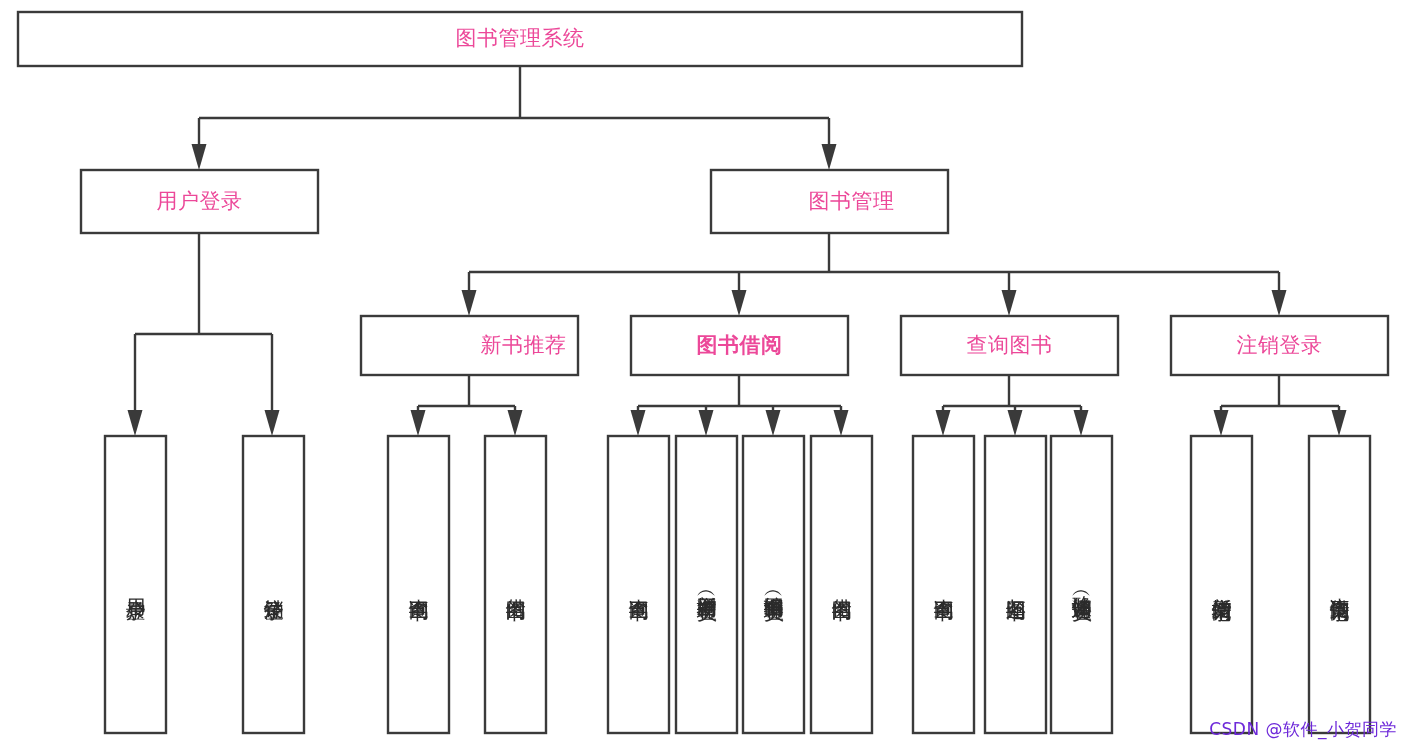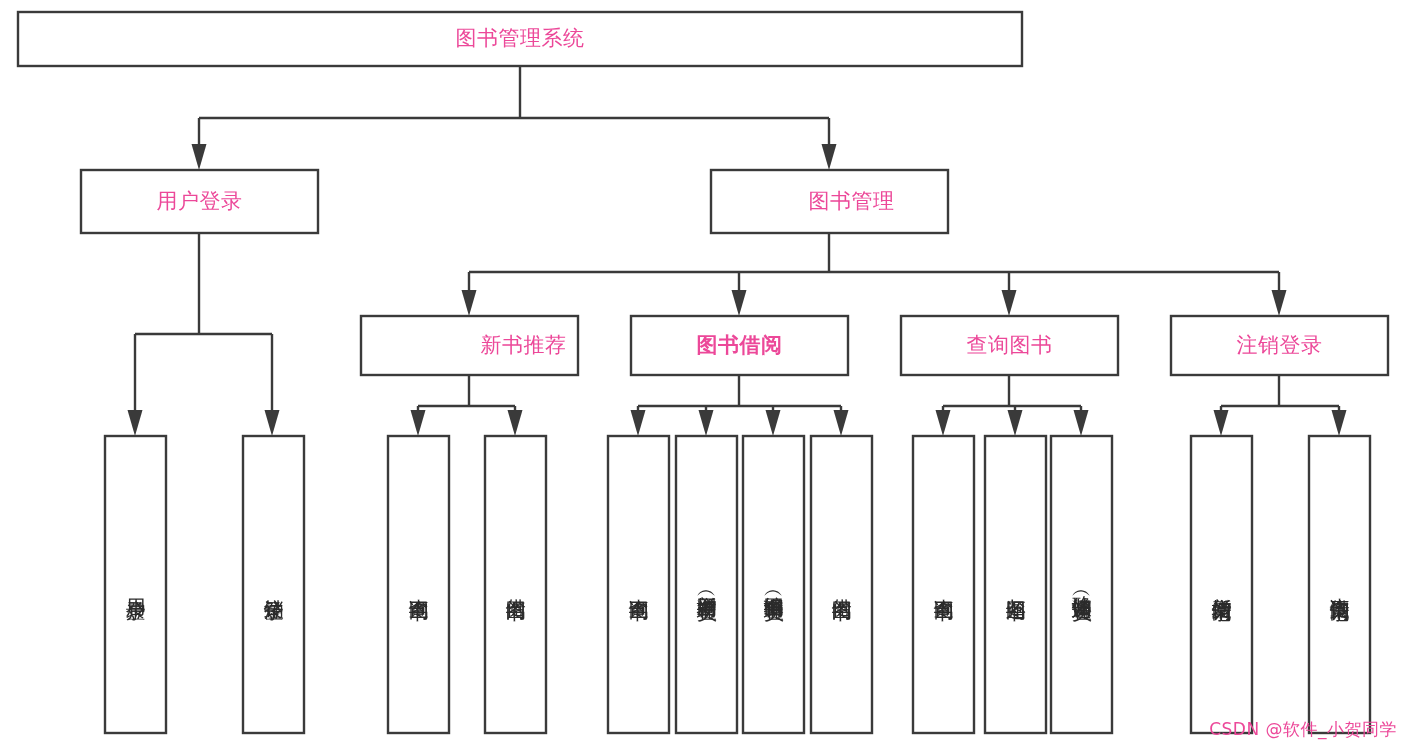--- a/index.html
+++ b/index.html
@@ -65,21 +65,21 @@
     writing-mode: vertical-rl;
     text-orientation: upright;
     letter-spacing: 1px;
     white-space: nowrap;
     pointer-events: none;
   }
   .watermark {
     position: absolute;
     right: 8px;
     bottom: 6px;
-    color: #ec4899;
+    color: #6d28d9;
     font-size: 17px;
     letter-spacing: 0.5px;
     white-space: nowrap;
     pointer-events: none;
   }
 </style>
 </head>
 <body>
 
 <div id="diagram-root">

